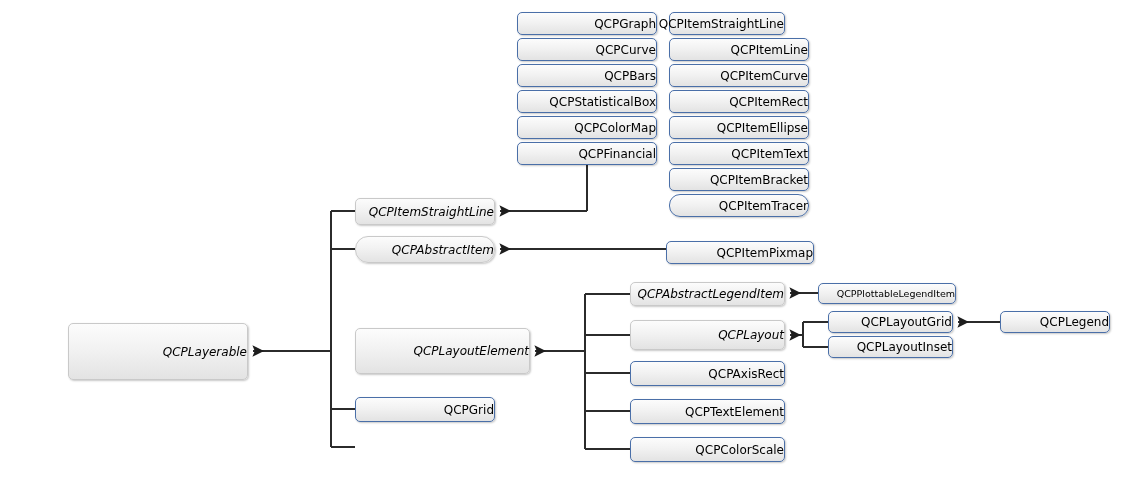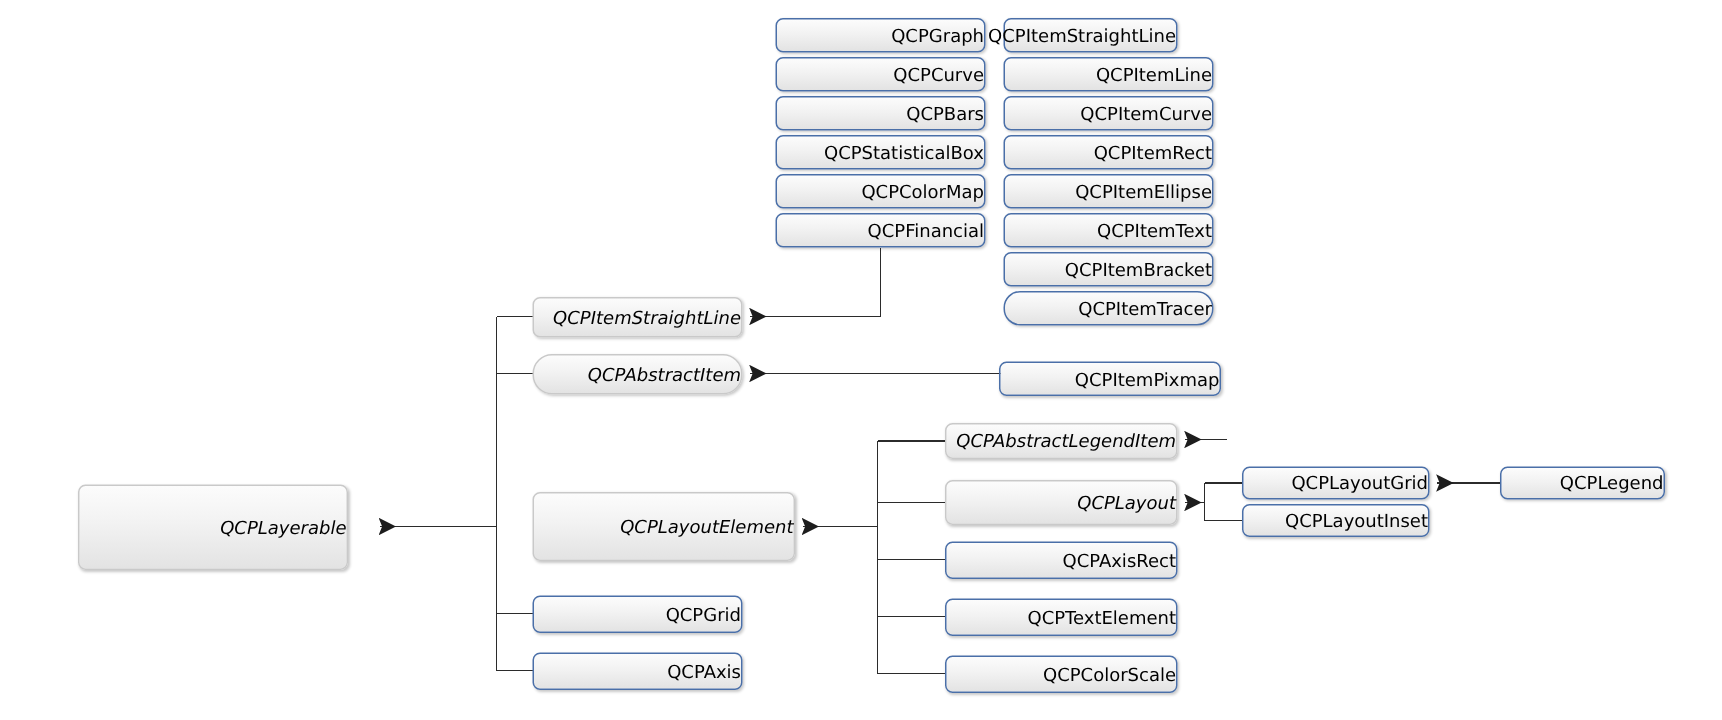--- a/index.html
+++ b/index.html
@@ -162,41 +162,41 @@
     </div>
     <div class="node abstract" style="left: 355px; top: 236px; width: 140px; height: 27px; border-radius: 13px;">
       <span class="node-label">QCPAbstractItem</span>
     </div>
     <div class="node abstract" style="left: 355px; top: 328px; width: 175px; height: 46px;">
       <span class="node-label">QCPLayoutElement</span>
     </div>
     <div class="node concrete" style="left: 355px; top: 397px; width: 140px; height: 25px;">
       <span class="node-label">QCPGrid</span>
     </div>
-    <div class="node concrete" style="left: 355px; top: 435px; width: 140px; height: 25px;">
-      <span class="node-label">QCPAxis</span>
-    </div>
-    <div class="node abstract" style="left: 52px; top: 323px; width: 180px; height: 57px; padding-left: 25px;">
+    <div class="node abstract" style="left: 68px; top: 323px; width: 180px; height: 57px; padding-left: 25px;">
       <span class="node-label">QCPLayerable</span>
     </div>
     <div class="node abstract" style="left: 630px; top: 282px; width: 155px; height: 24px;">
       <span class="node-label">QCPAbstractLegendItem</span>
     </div>
     <div class="node abstract" style="left: 630px; top: 320px; width: 155px; height: 30px;">
       <span class="node-label">QCPLayout</span>
     </div>
     <div class="node concrete" style="left: 630px; top: 361px; width: 155px; height: 25px;">
       <span class="node-label">QCPAxisRect</span>
     </div>
     <div class="node concrete" style="left: 630px; top: 399px; width: 155px; height: 25px;">
       <span class="node-label">QCPTextElement</span>
     </div>
     <div class="node concrete" style="left: 630px; top: 437px; width: 155px; height: 25px;">
       <span class="node-label">QCPColorScale</span>
     </div>
+    <div class="node concrete tiny" style="left: 818px; top: 283px; width: 138px; height: 21px;">
+      <span class="node-label">QCPPlottableLegendItem</span>
+    </div>
     <div class="node concrete" style="left: 828px; top: 311px; width: 125px; height: 22px;">
       <span class="node-label">QCPLayoutGrid</span>
     </div>
     <div class="node concrete" style="left: 828px; top: 336px; width: 125px; height: 22px;">
       <span class="node-label">QCPLayoutInset</span>
     </div>
     <div class="node concrete" style="left: 1000px; top: 311px; width: 110px; height: 22px;">
       <span class="node-label">QCPLegend</span>
     </div>
   </div>

